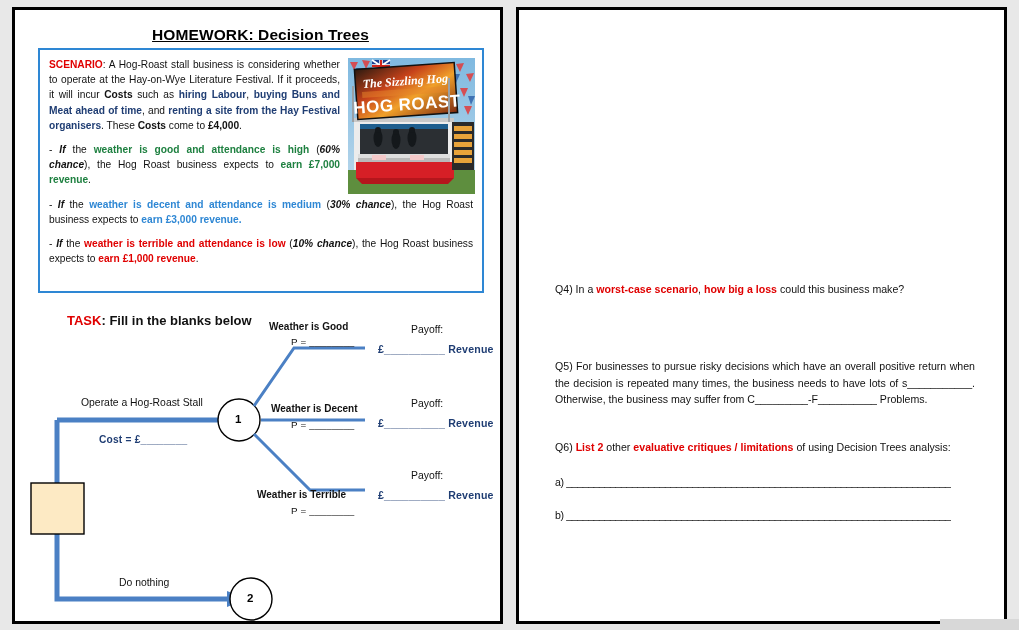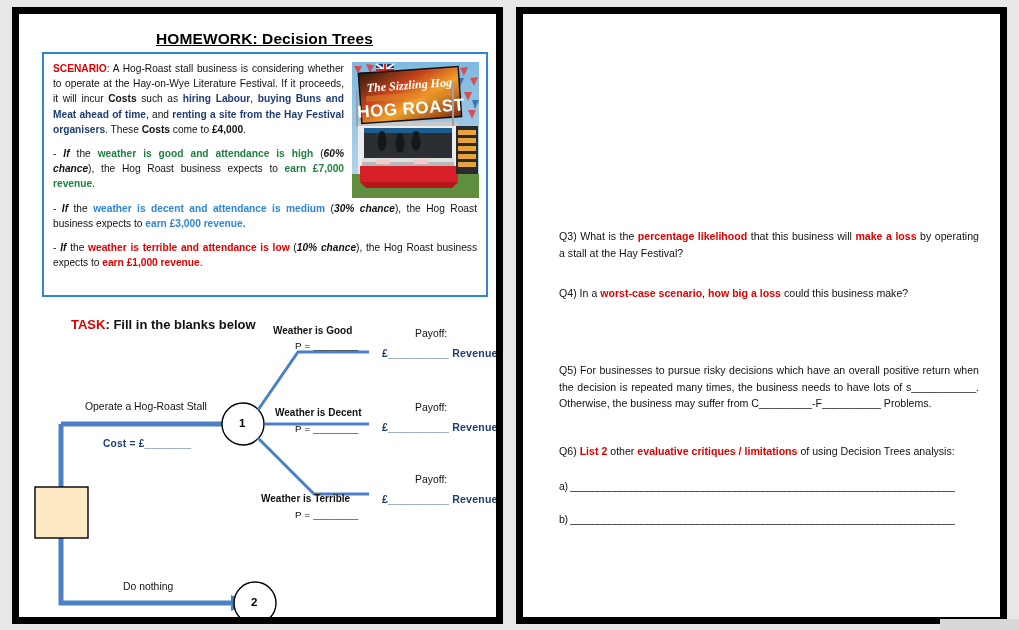--- a/index.html
+++ b/index.html
@@ -11,21 +11,21 @@
     overflow: hidden;
   }
   #viewport {
     position: relative;
     width: 1019px; height: 630px;
     background: #e8e8e8;
   }
   .page {
     position: absolute;
     background: #ffffff;
-    border: 7px solid #000000;
+    border: 3px solid #000000;
     overflow: hidden;
   }
   #page-left  { left: 12px;  top: 7px; width: 491px; height: 617px; }
   #page-right { left: 516px; top: 7px; width: 491px; height: 617px; }
 
   
   .hw-title {
     position: absolute; left: 0; top: 16px; width: 491px;
     text-align: center;
     font-size: 15.5px; font-weight: bold; color: #000;
@@ -258,21 +258,20 @@
       
       <div class="tree-label node-num" style="left:220px; top:111px;">1</div>
       <div class="tree-label node-num" style="left:232px; top:290px;">2</div>
     </div>
   </div>
 
   <div class="page" id="page-right">
 
 
 
-    <div class="q" style="top:214px;"><span>Q3)</span><span> What is the </span><span class="red">percentage likelihood</span><span> that this business will </span><span class="red">make a loss</span><span> by operating a stall at the Hay Festival?</span></div>
 
     <div class="q noj" style="top:271px;"><span>Q4)</span><span> In a </span><span class="red">worst-case scenario</span><span>, </span><span class="red">how big a loss</span><span> could this business make?</span></div>
 
     <div class="q" style="top:348px;"><span>Q5)</span><span> For businesses to pursue risky decisions which have an overall positive return when the decision is repeated many times, the business needs to have lots of s___________. Otherwise, the business may suffer from C_________-F__________ Problems.</span></div>
 
     <div class="q noj" style="top:429px;"><span>Q6)</span><span> </span><span class="red">List 2</span><span> other </span><span class="red">evaluative critiques / limitations</span><span> of using Decision Trees analysis:</span></div>
 
     <div class="q noj ans-line" style="top:464px;">a) ______________________________________________________________________</div>
     <div class="q noj ans-line" style="top:497px;">b) ______________________________________________________________________</div>
   </div>

